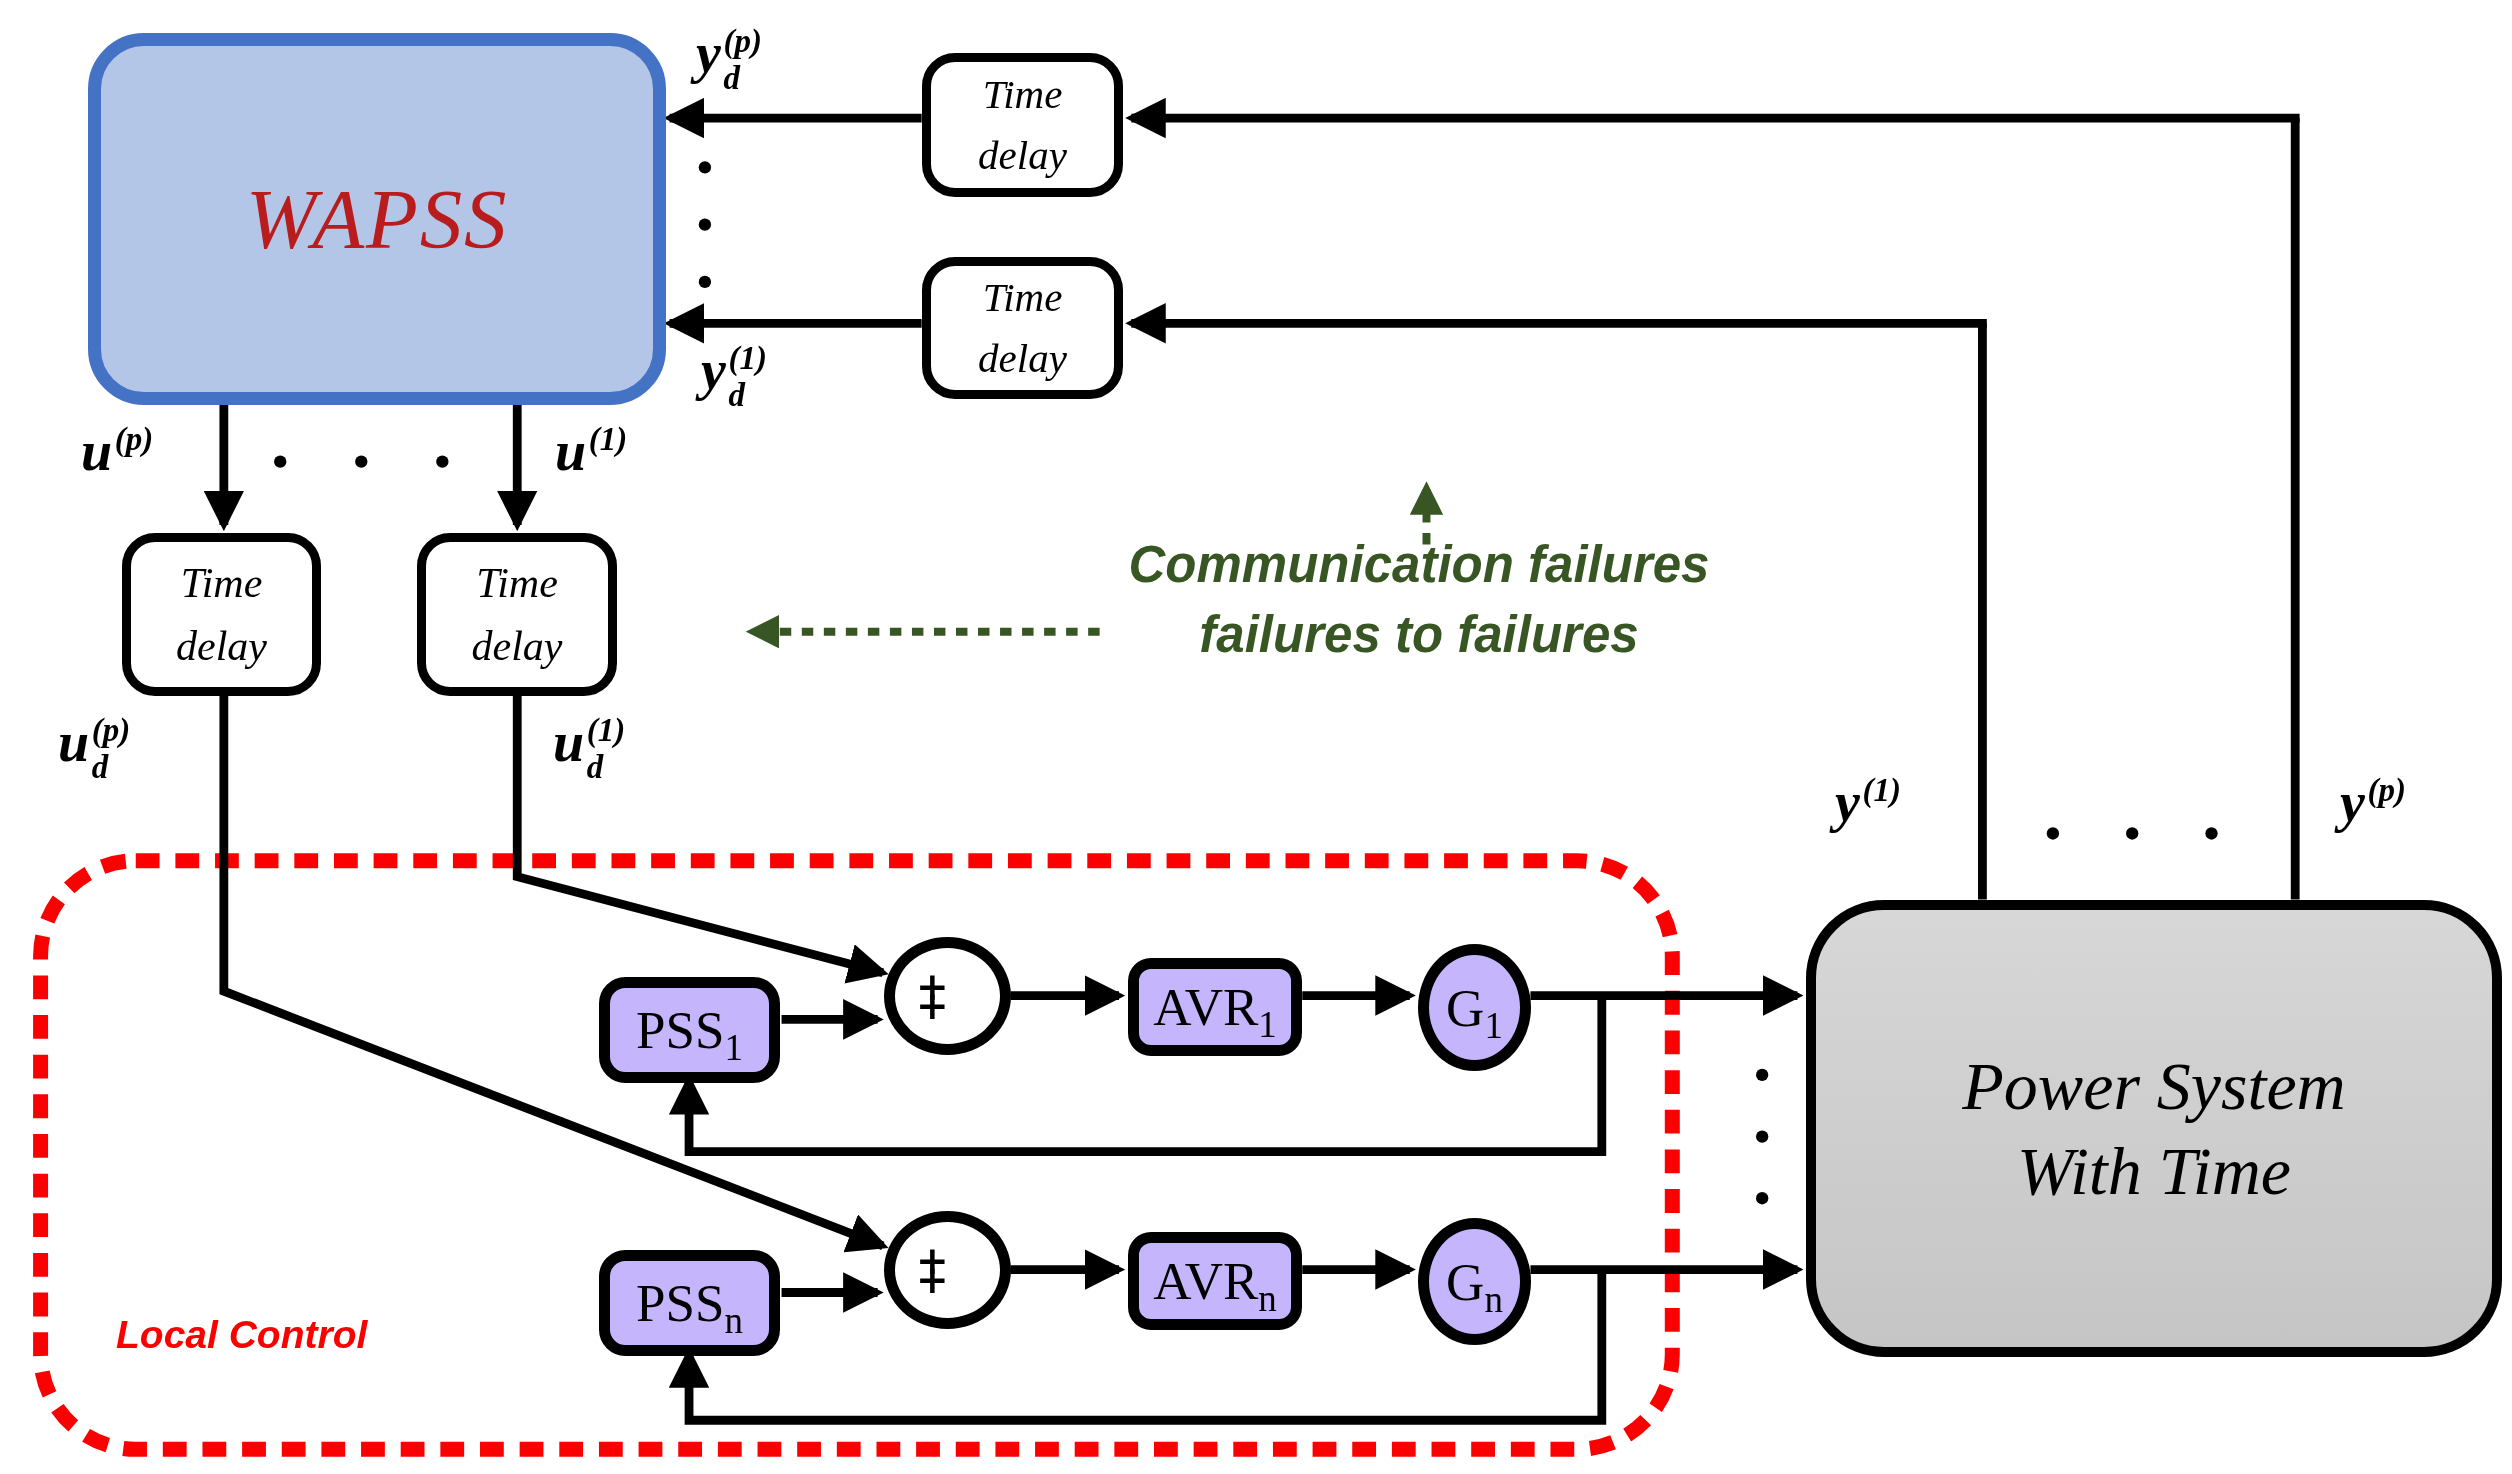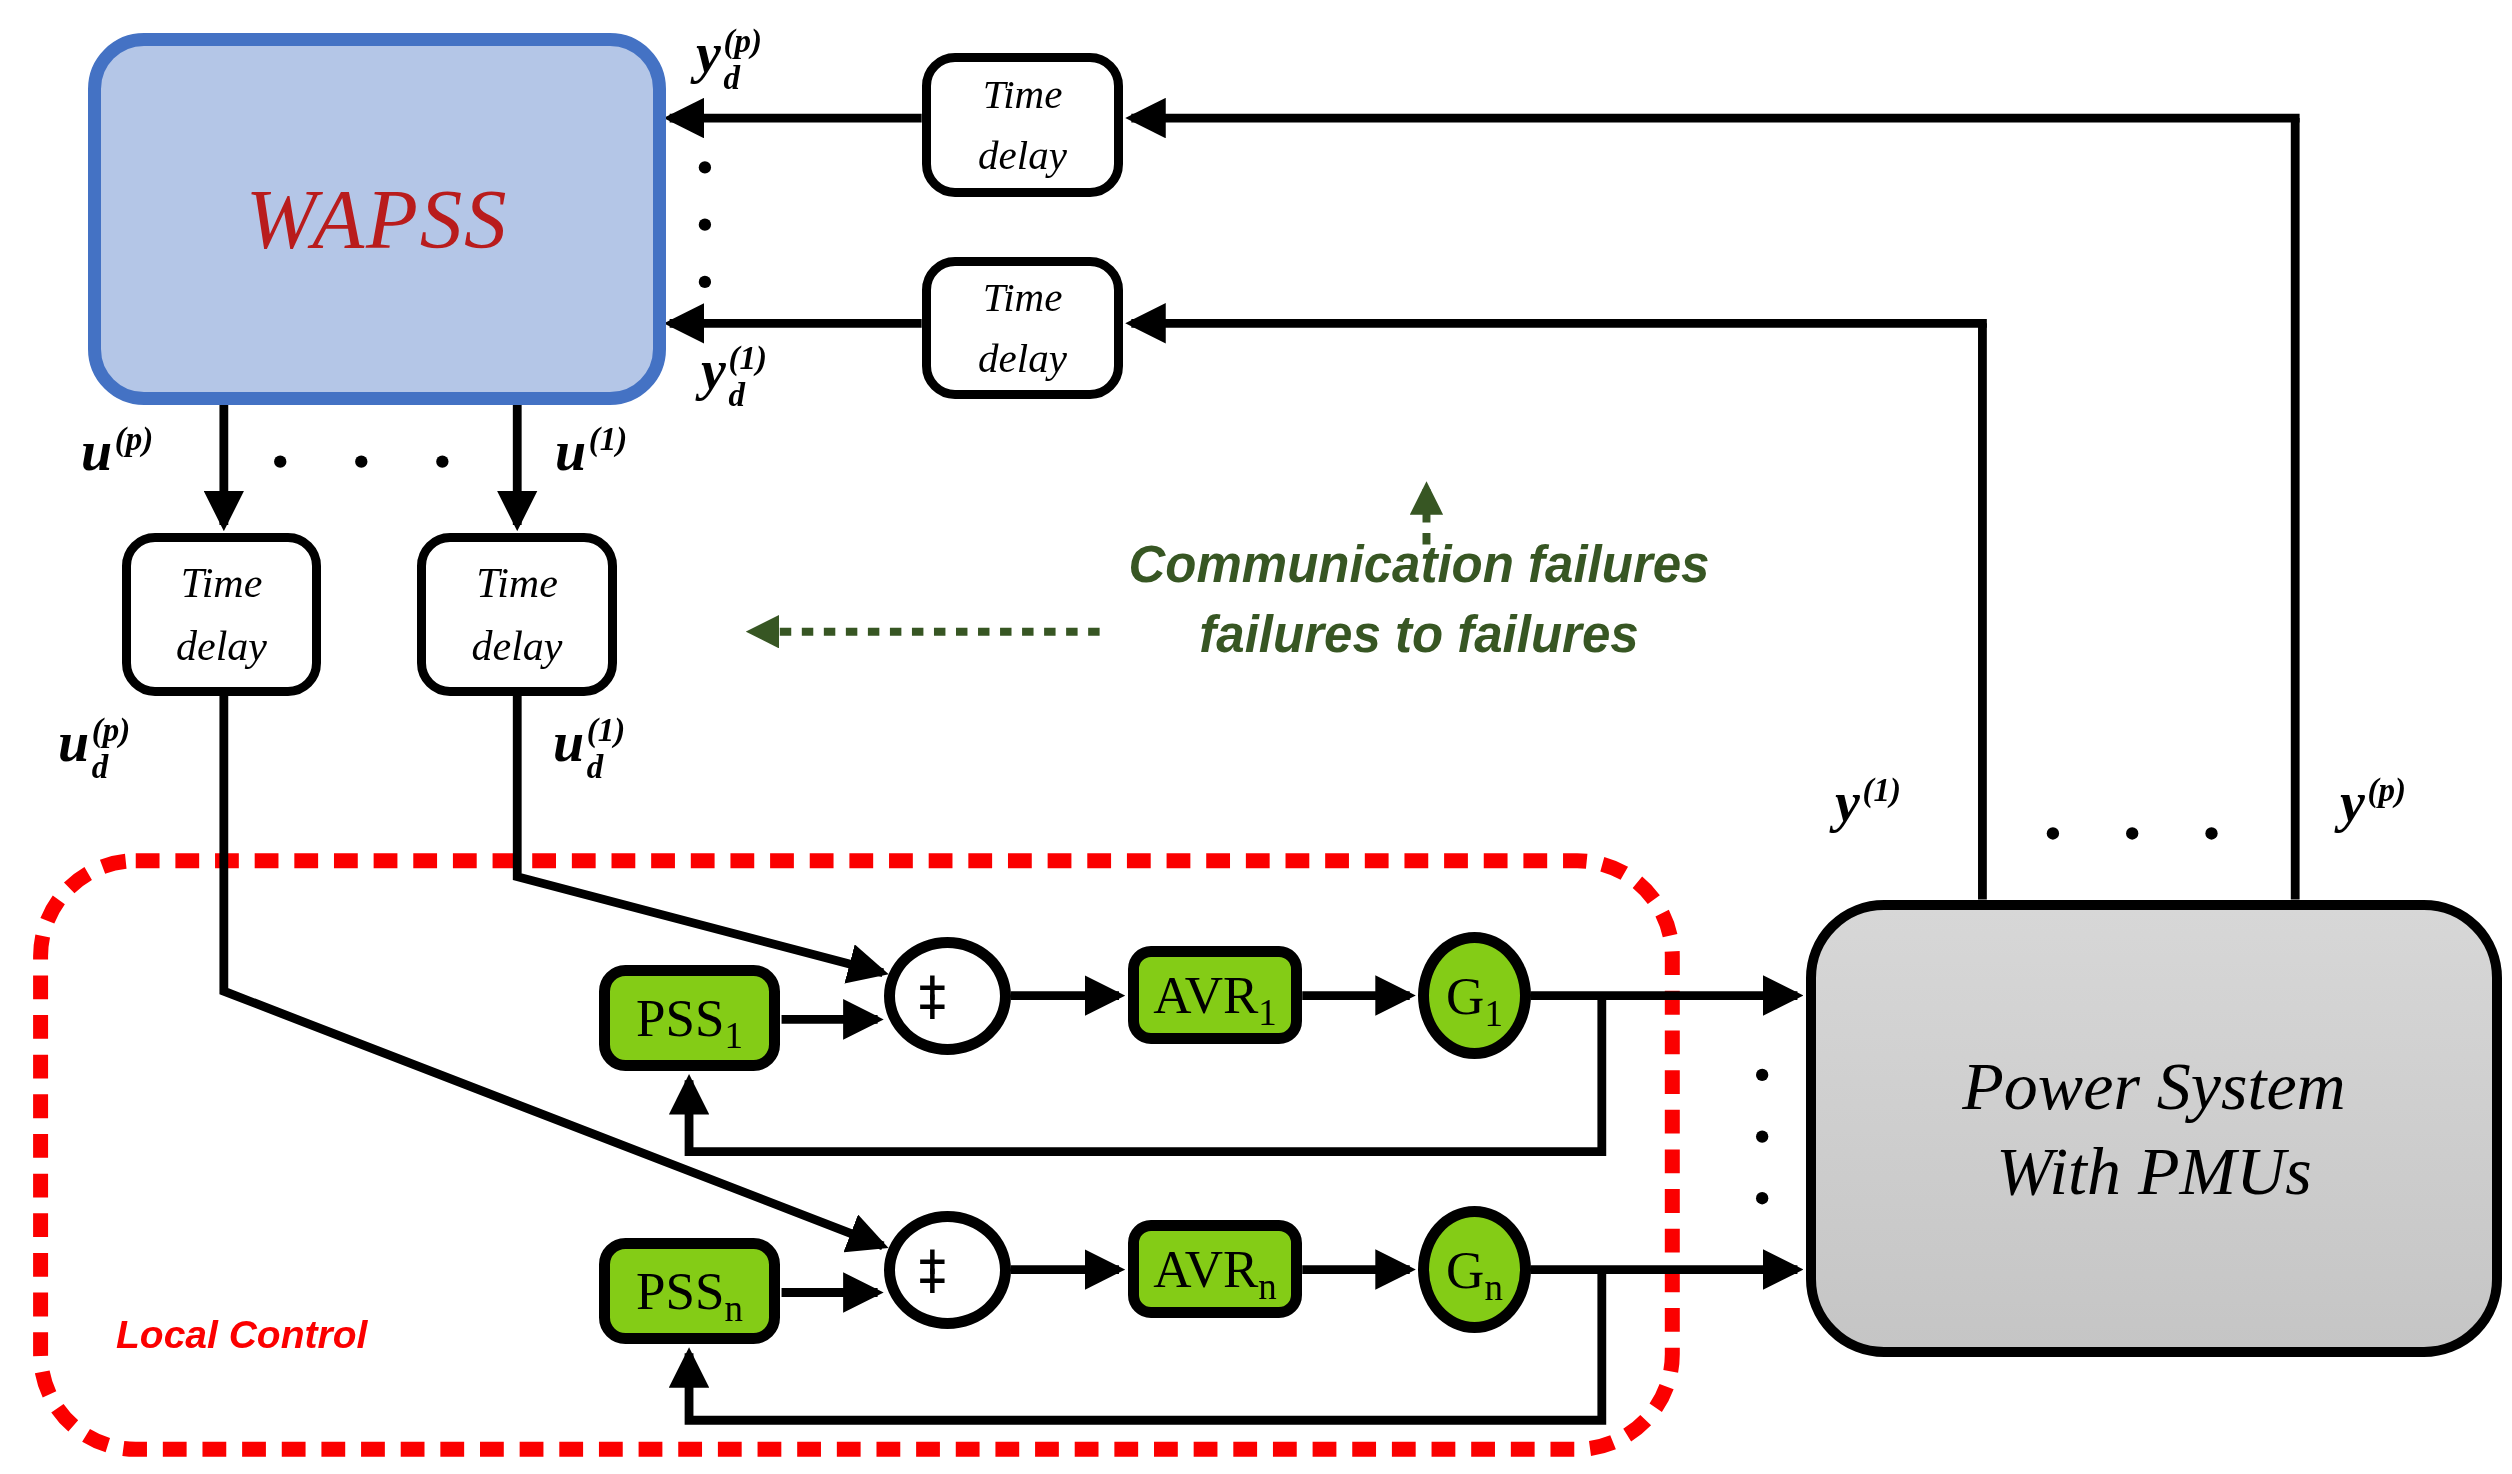--- a/index.html
+++ b/index.html
@@ -25,21 +25,21 @@
   .tdelay{
     background:#fff;border:9.7px solid #000;border-radius:33px;
     font-style:italic;font-size:41px;color:#000;line-height:1.5;flex-direction:column;
   }
   .td1{left:922px;top:53px;width:201px;height:144px;}
   .td2{left:922px;top:257px;width:201px;height:142px;}
   .td3{left:122px;top:533px;width:199px;height:163px;font-size:42px;}
   .td4{left:417px;top:533px;width:200px;height:163px;font-size:42px;}
 
   .node{
-    background:#84cc16;border:11.5px solid #000;font-size:53px;color:#000;
+    background:#c4b5fd;border:11.5px solid #000;font-size:53px;color:#000;margin-top:12px;
   }
   .pss1{left:599px;top:965px;width:181px;height:106px;border-radius:26.4px;}
   .pssn{left:599px;top:1238px;width:181px;height:106px;border-radius:26.4px;}
   .avr1{left:1128px;top:946px;width:174px;height:98px;border-radius:23px;}
   .avrn{left:1128px;top:1220px;width:174px;height:98px;border-radius:23px;}
   .gc1{left:1418px;top:932px;width:113px;height:127px;border-radius:50%;}
   .gcn{left:1418px;top:1206px;width:113px;height:127px;border-radius:50%;}
   .sum{background:#fff;border:11.5px solid #000;border-radius:50%;}
   .sum1{left:884px;top:937px;width:127px;height:118px;}
   .sum2{left:884px;top:1211px;width:127px;height:118px;}
@@ -145,21 +145,21 @@
         <circle cx="2000" cy="1360" r="7"></circle>
     </g>
   </svg>
 
   <div class="box wapss">
     <span>WAPSS</span>
   </div>
 
   <div class="box power">
     <span>Power System</span>
-    <span>With PMUs</span>
+    <span>With Time</span>
   </div>
 
   <div class="box tdelay td1">
     <span>Time</span>
     <span>delay</span>
   </div>
   <div class="box tdelay td2">
     <span>Time</span>
     <span>delay</span>
   </div>

